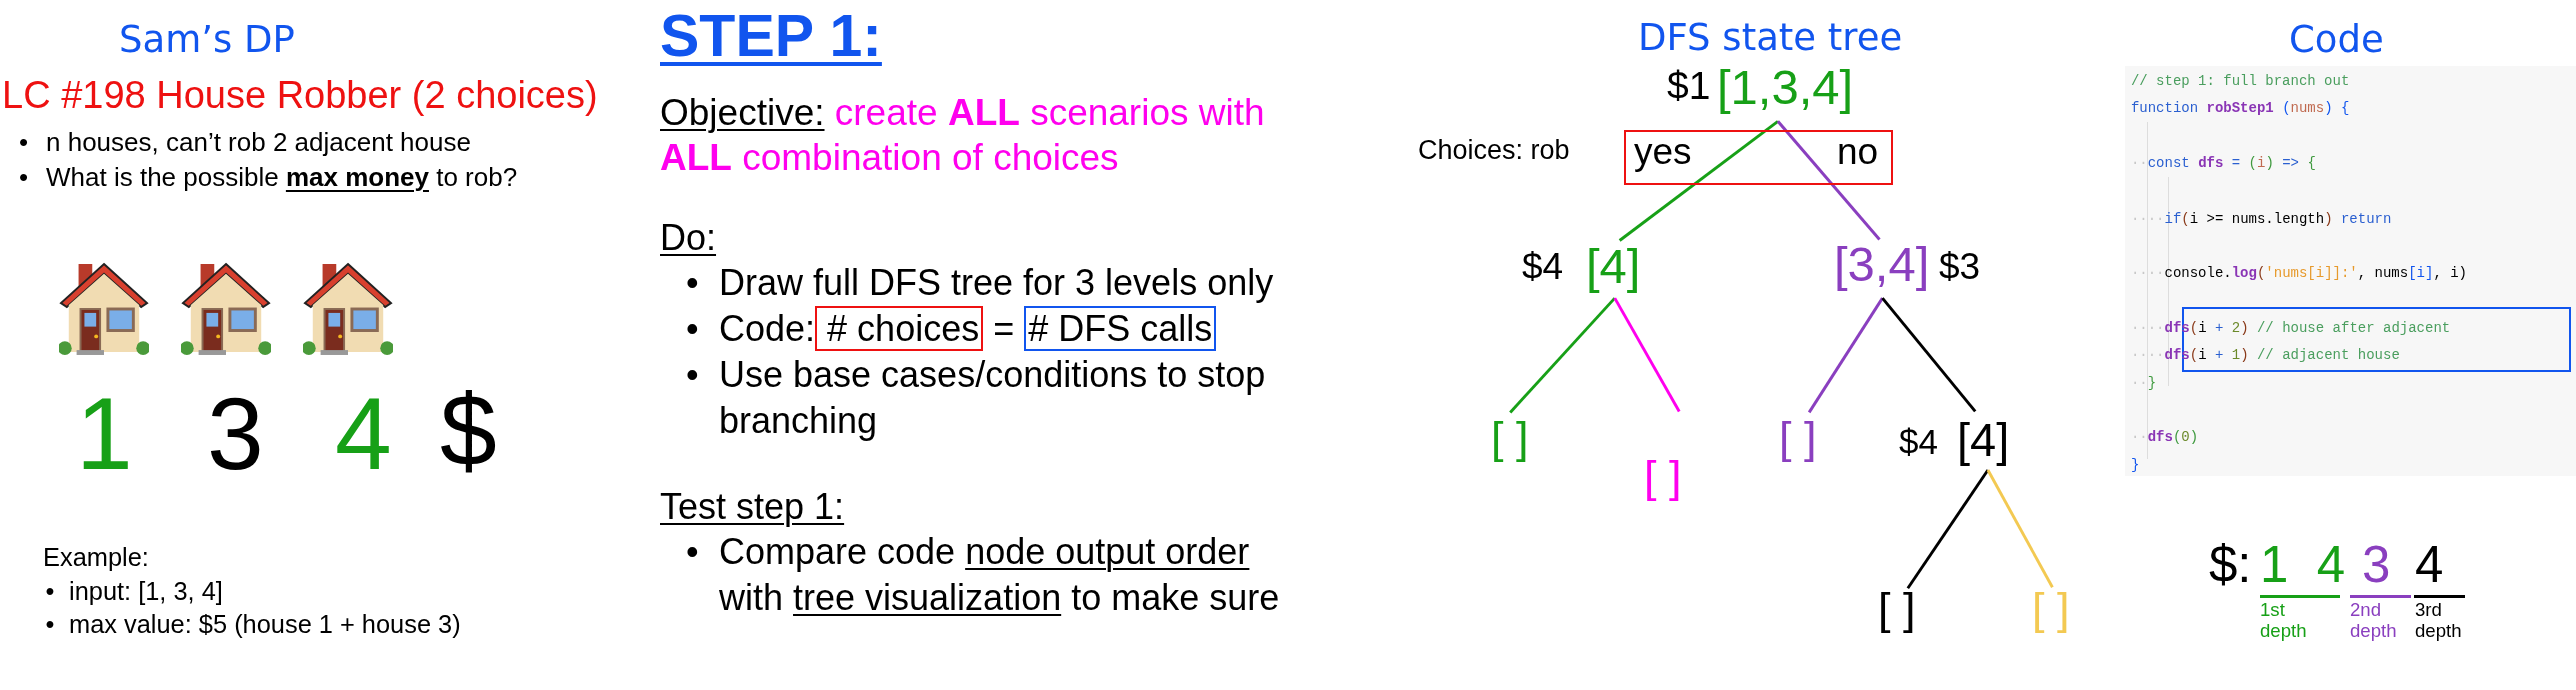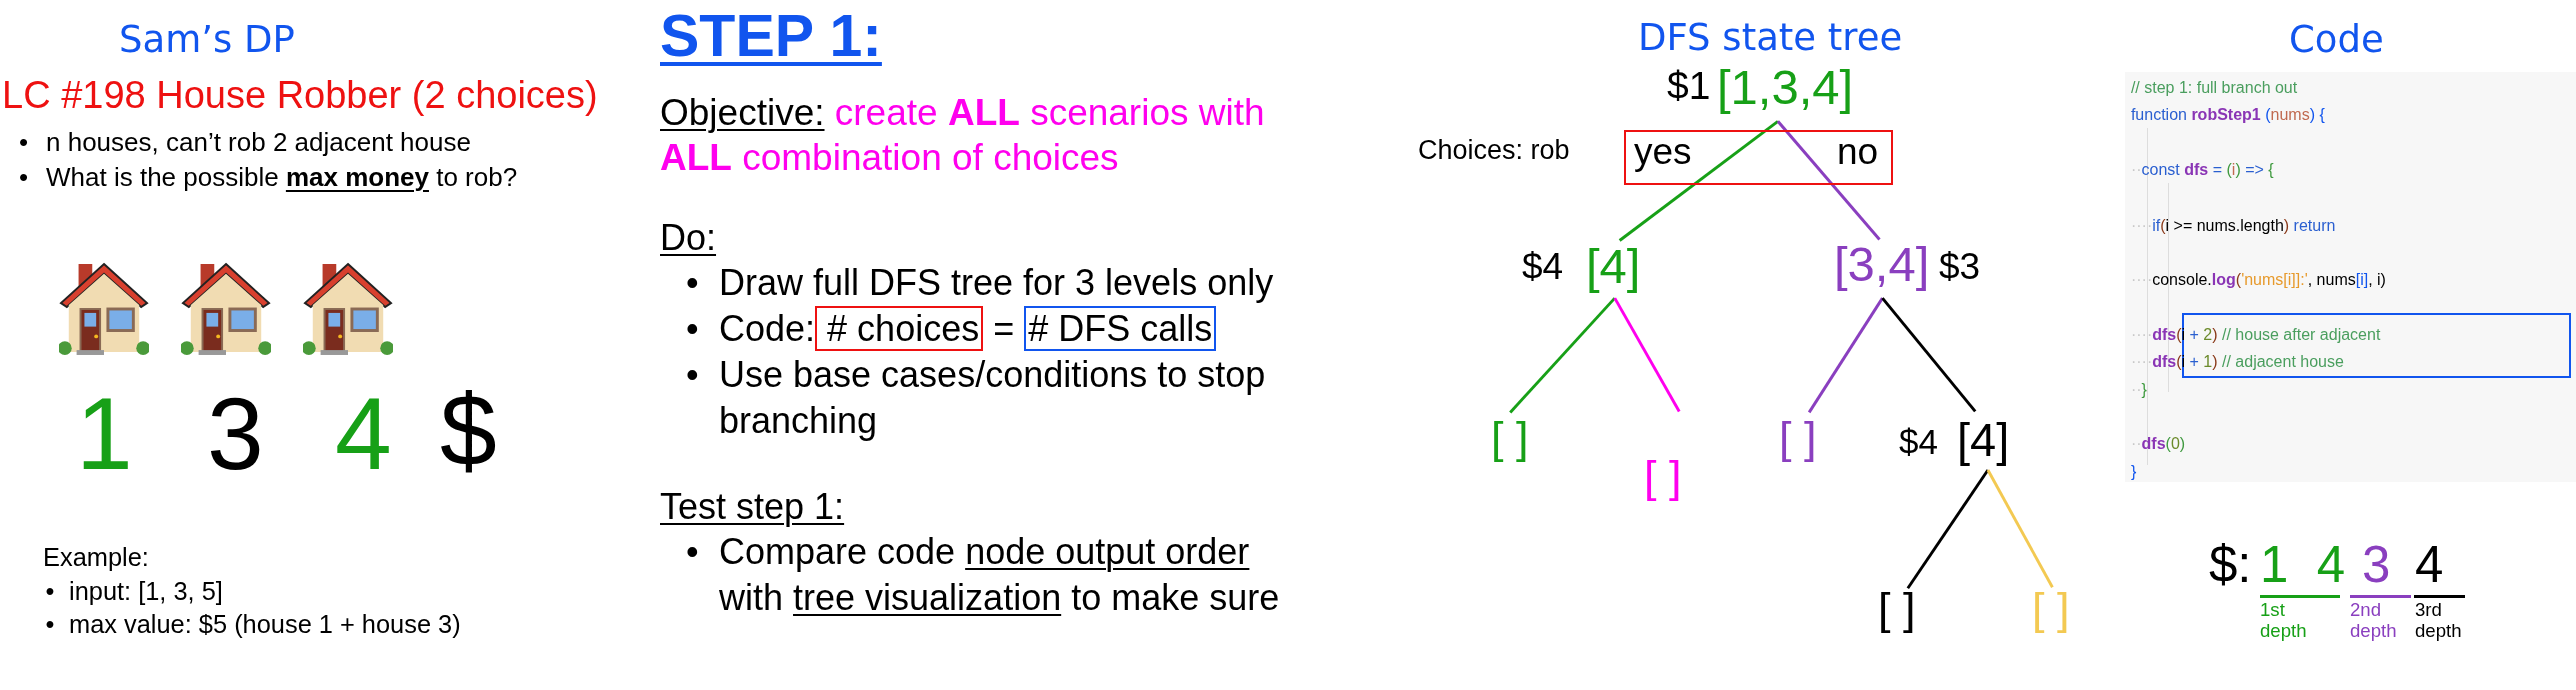--- a/index.html
+++ b/index.html
@@ -15,22 +15,22 @@
     .u { text-decoration: underline; text-underline-offset: 3.9px; text-decoration-thickness: 2px; }
     ul.bul { list-style: none; }
     ul.bul li { position: relative; padding-left: 0; }
     ul.bul li .dot { position: absolute; left: -33px; top: 0; }
     .house { position: absolute; width: 90px; height: 94px; }
     .num { position: absolute; font-size: 102px; line-height: 1; font-family: "Liberation Sans", sans-serif; }
     .box-red { border: 2.9px solid #ee1111; }
     .box-blue { border: 2.9px solid #1155ee; }
     
     .code-panel {
-      position: absolute; left: 2125px; top: 72px; width: 451px; height: 410px;
-      background: #f7f7f7; font-family: Liberation Sans, sans-serif; font-size: 16px;
+      position: absolute; left: 2125px; top: 66px; width: 451px; height: 410px;
+      background: #f7f7f7; font-family: Liberation Mono, monospace; font-size: 14px;
     }
     .code-line { position: absolute; left: 5.9px; white-space: pre; line-height: 1; }
     .c-com { color: #4a9e5e; }
     .c-kw { color: #2a5fd0; }
     .c-fn { color: #8a35b5; font-weight: bold; }
     .c-par { color: #c06a50; }
     .c-br { color: #1155ee; }
     .c-gbr { color: #3f9a3f; }
     .c-brn { color: #8a3a1a; }
     .c-str { color: #e79a2c; }
@@ -95,21 +95,21 @@
     </svg>
   </div>
 
   <div class="num green" style="left:76px; top:383px;">1</div>
   <div class="num" style="left:207px; top:383px;">3</div>
   <div class="num green" style="left:335px; top:383px;">4</div>
   <div class="num" style="left:440px; top:379px;">$</div>
 
   <div class="abs" style="left:43px; top:543px; font-size:25.4px;">Example:</div>
   <ul class="bul abs" style="left:69px; top:575px; font-size:25.4px; line-height:33px;">
-    <li><span class="dot" style="left:-23.4px;">•</span><span>input: [1, 3, 5]</span></li>
+    <li><span class="dot" style="left:-23.4px;">•</span><span>input: [1, 3, 4]</span></li>
     <li><span class="dot" style="left:-23.4px;">•</span><span>max value: $5 (house 1 + house 3)</span></li>
   </ul>
 </div>
 
 <div>
   <div class="abs" style="left:660px; top:2px; font-size:59px; font-weight:bold; color:#1155ee;">
     <span class="u" style="text-decoration-thickness:3.9px; text-underline-offset:5.9px;">STEP 1:</span>
   </div>
 
   <div class="abs" style="left:660px; top:90px; font-size:37px; line-height:45px;">

